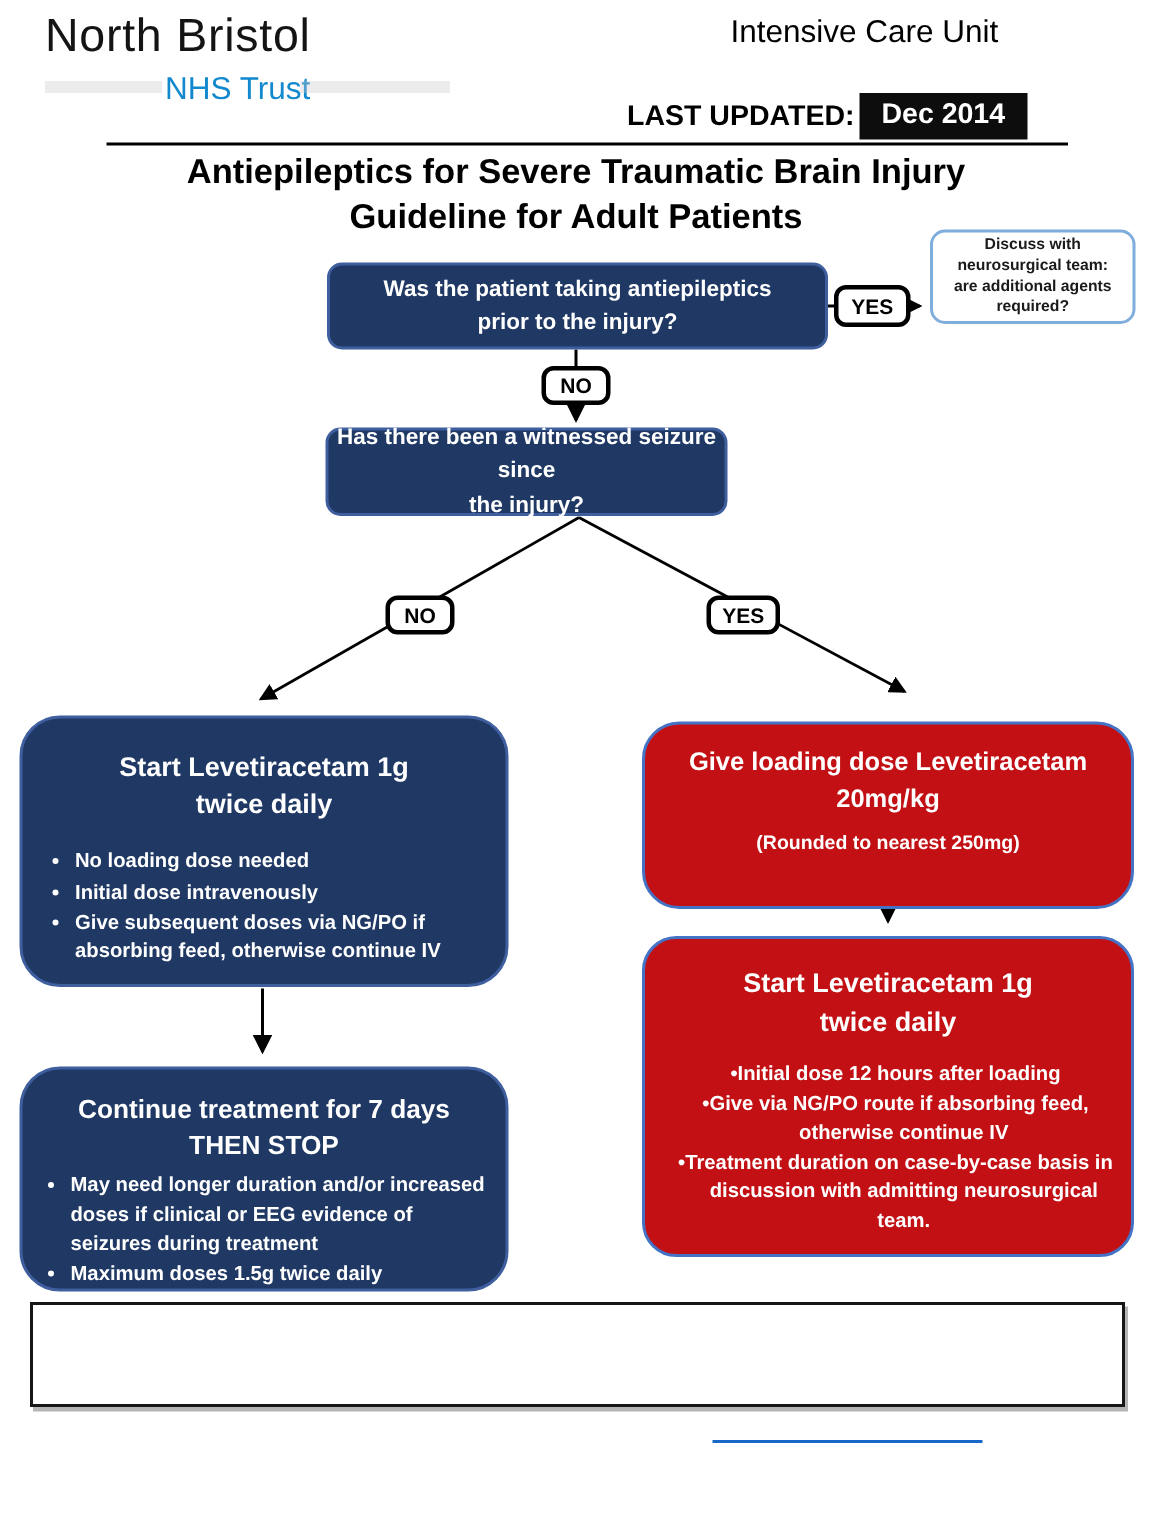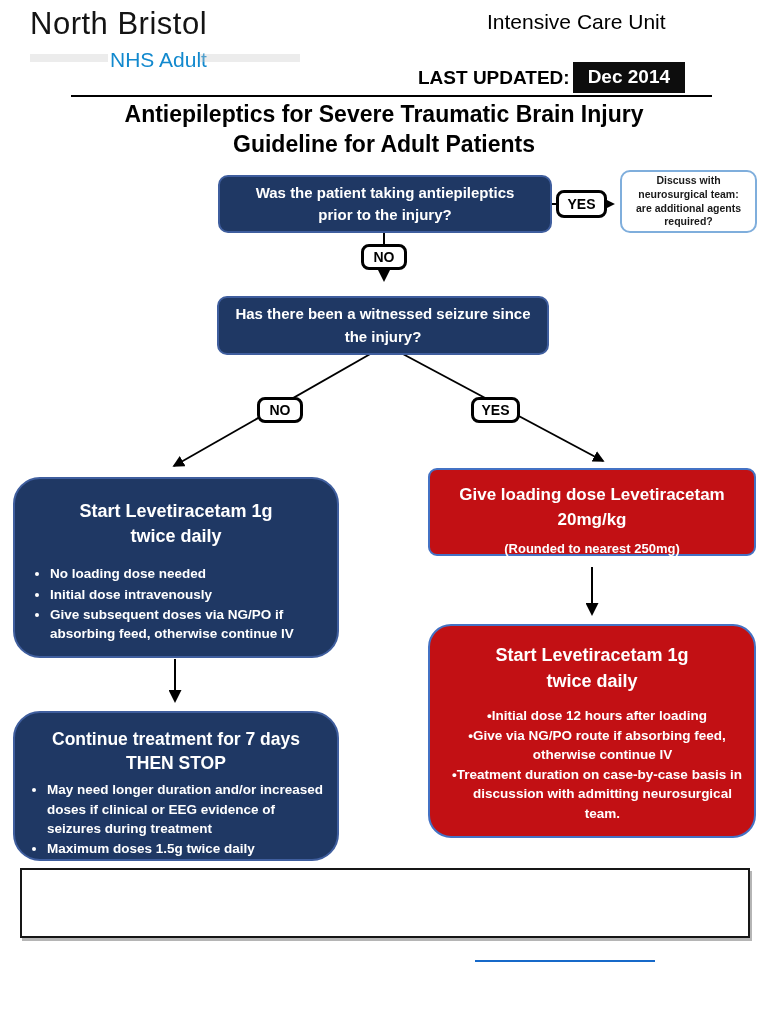--- a/index.html
+++ b/index.html
@@ -24,32 +24,32 @@
   .doc-title.l1{top:101px;}
   .doc-title.l2{top:131px;}
   
   .connectors{position:absolute;left:0;top:0;z-index:1;pointer-events:none;}
   
   .qbox{position:absolute;background:#1f3864;border:2px solid #3f5e9e;border-radius:10px;color:#fff;
     font-weight:bold;font-size:15px;line-height:1.5;display:flex;flex-direction:column;
     align-items:center;justify-content:center;text-align:center;z-index:2;box-sizing:border-box;}
   .badge{position:absolute;background:#fff;border:3px solid #000;border-radius:8px;color:#000;
     font-weight:bold;font-size:14px;display:flex;align-items:center;justify-content:center;z-index:3;box-sizing:border-box;}
-  .discuss{position:absolute;left:620px;top:170px;width:137px;height:63px;background:#fff;
+  .discuss{position:absolute;left:620px;top:153px;width:137px;height:63px;background:#fff;
     border:2px solid #7faedc;border-radius:10px;color:#1a1a1a;font-weight:bold;font-size:10.5px;line-height:1.3;
     display:flex;flex-direction:column;align-items:center;justify-content:center;text-align:center;z-index:2;box-sizing:border-box;}
   .bigbox{position:absolute;color:#fff;z-index:2;box-sizing:border-box;}
   .navy{background:#1f3864;border:2px solid #3f5e9e;border-radius:27px;}
   .red{background:#c21014;border:2px solid #4472c4;border-radius:18px;}
   .box-title{text-align:center;font-weight:bold;}
   .navy-start{left:13px;top:477px;width:326px;height:181px;padding-top:20px;}
   .navy-start .box-title{font-size:18px;line-height:1.4;}
   .navy-cont{left:13px;top:711px;width:326px;height:150px;padding-top:15px;}
   .navy-cont .box-title{font-size:17.5px;line-height:1.35;}
-  .red-load{left:428px;top:468px;width:328px;height:88px;padding-top:13px;border-radius:9px;}
+  .red-load{left:428px;top:481px;width:328px;height:125px;padding-top:13px;border-radius:25px;}
   .red-load .box-title{font-size:17px;line-height:1.45;}
   .red-load .note{text-align:center;font-weight:bold;font-size:13px;margin-top:9px;}
   .red-start{left:428px;top:624px;width:328px;height:214px;padding-top:16px;border-radius:23px;}
   .red-start .box-title{font-size:18px;line-height:1.45;}
   ul.disc{margin:15px 0 0 0;padding:0 6px 0 35px;font-size:13.5px;font-weight:bold;line-height:1.43;text-align:left;}
   ul.disc li{margin:0 0 1px 0;}
   .navy-cont ul.disc{margin-top:5px;padding-left:32px;}
   ul.tight{margin:12px 0 0 0;padding:0 6px 0 16px;list-style:none;font-size:13.5px;font-weight:bold;line-height:1.45;text-align:center;}
   ul.tight li{padding-left:11px;text-indent:-11px;}
   ul.tight li::before{content:"\2022 ";}
@@ -74,21 +74,21 @@
     <line x1="384" y1="233" x2="384" y2="245" stroke="#000" stroke-width="2"></line>
     <line x1="384" y1="269" x2="384" y2="280" stroke="#000" stroke-width="2" marker-end="url(#arr)"></line>
     <line x1="386" y1="345" x2="174" y2="466" stroke="#000" stroke-width="1.8" marker-end="url(#arr)"></line>
     <line x1="386" y1="345" x2="603" y2="461" stroke="#000" stroke-width="1.8" marker-end="url(#arr)"></line>
     <line x1="175" y1="659" x2="175" y2="701" stroke="#000" stroke-width="2" marker-end="url(#arr)"></line>
     <line x1="592" y1="567" x2="592" y2="614" stroke="#000" stroke-width="2" marker-end="url(#arr)"></line>
   </svg>
 
   <div class="org-name">North Bristol</div>
   <div class="faded-bar" style="left:30px;top:54px;width:78px;"></div>
-  <div class="org-sub">NHS Adult</div>
+  <div class="org-sub">NHS Trust</div>
   <div class="faded-bar" style="left:200px;top:54px;width:100px;"></div>
   <div class="dept">Intensive Care Unit</div>
   <div class="last-updated">
     <span class="lu-label">LAST UPDATED:</span>
     <span class="lu-value">Dec 2014</span>
   </div>
   <div class="header-rule"></div>
 
   <div class="doc-title l1">Antiepileptics for Severe Traumatic Brain Injury</div>
   <div class="doc-title l2">Guideline for Adult Patients</div>
@@ -99,21 +99,21 @@
   </div>
   <div class="badge" style="left:556px;top:190px;width:51px;height:28px;">YES</div>
   <div class="discuss">
     <div>Discuss with</div>
     <div>neurosurgical team:</div>
     <div>are additional agents</div>
     <div>required?</div>
   </div>
   <div class="badge" style="left:361px;top:244px;width:46px;height:26px;">NO</div>
 
-  <div class="qbox" style="left:217px;top:296px;width:332px;height:59px;">
+  <div class="qbox" style="left:217px;top:285px;width:268px;height:59px;">
     <div>Has there been a witnessed seizure since</div>
     <div>the injury?</div>
   </div>
   <div class="badge" style="left:257px;top:397px;width:46px;height:26px;">NO</div>
   <div class="badge" style="left:471px;top:397px;width:49px;height:26px;">YES</div>
 
   <div class="bigbox navy navy-start">
     <div class="box-title">
       <div>Start Levetiracetam 1g</div>
       <div>twice daily</div>

